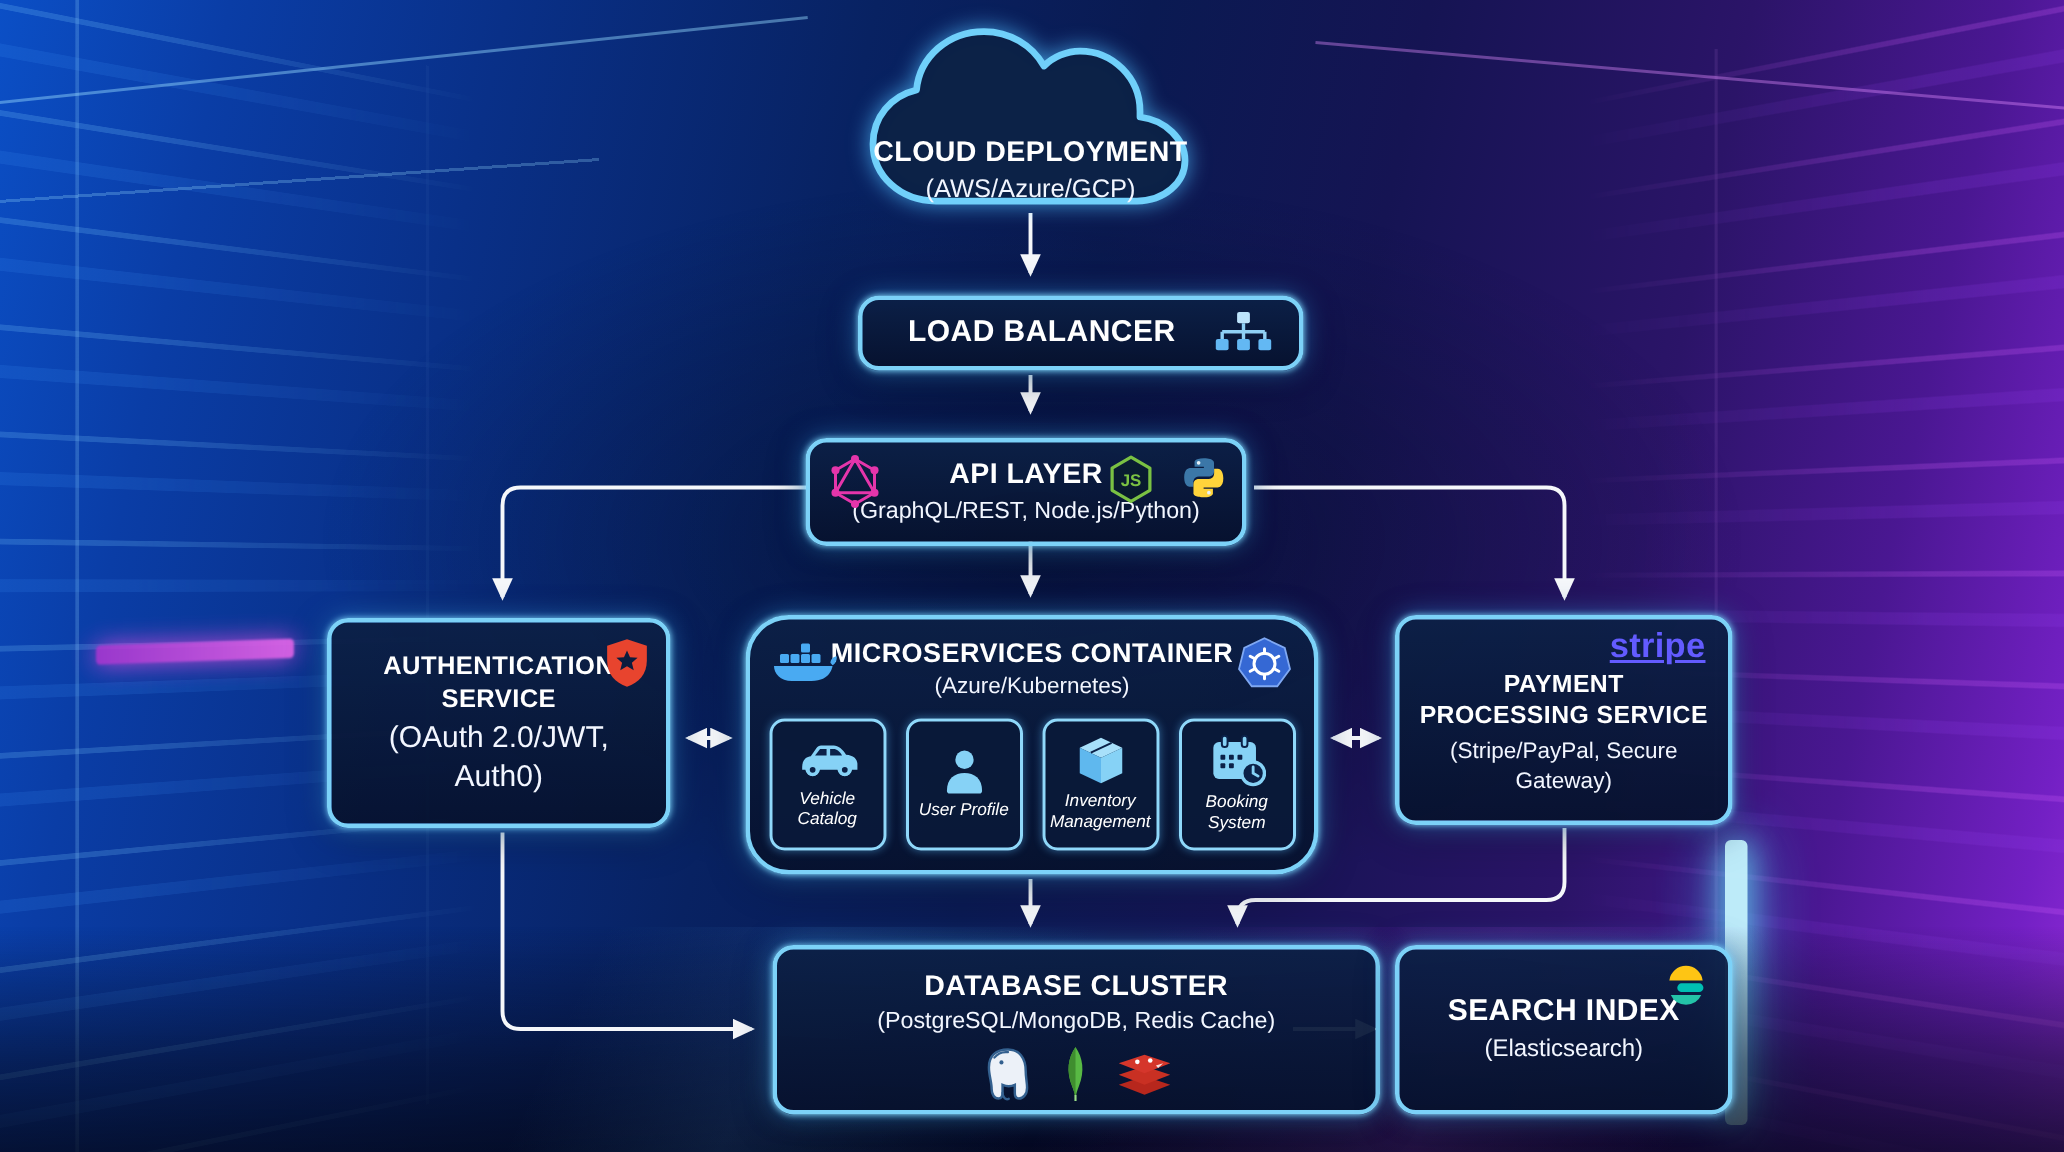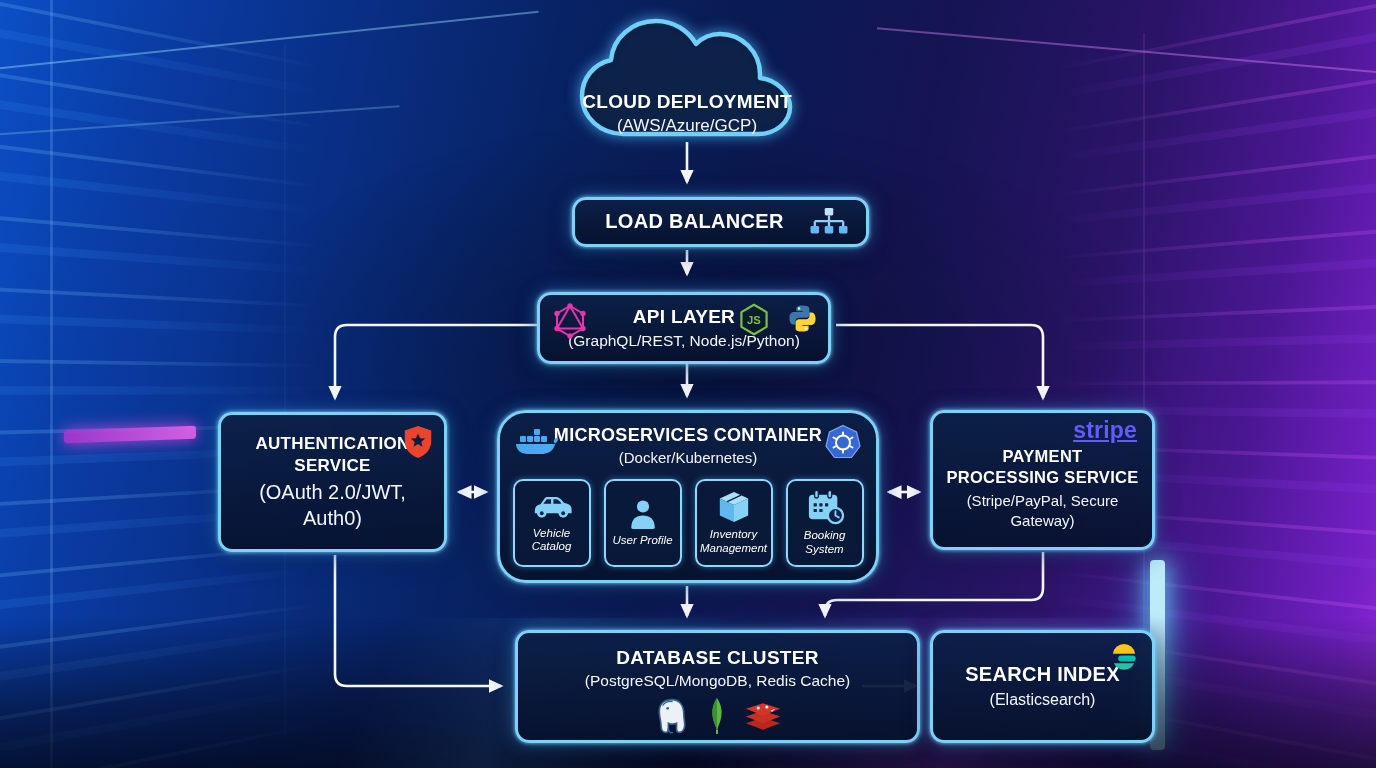--- a/index.html
+++ b/index.html
@@ -205,21 +205,21 @@
         <rect x="6" y="9" width="6" height="6" rx="1"></rect>
           <rect x="13" y="9" width="6" height="6" rx="1"></rect>
         <rect x="20" y="9" width="6" height="6" rx="1"></rect>
           <rect x="27" y="9" width="6" height="6" rx="1"></rect>
         <rect x="20" y="2" width="6" height="6" rx="1"></rect>
         <path d="M2 17 H41 C41 17 40 27 27 27 H14 C6 27 2 22 2 17 Z"></path>
         <path d="M41 16.5 C43.5 15.5 44 12 43.8 10.5 C41.5 10.8 39.8 12.5 39.6 14.8 Z"></path>
       </g>
     </svg>
     <div class="t1">MICROSERVICES CONTAINER</div>
-    <div class="t2">(Docker/Kubernetes)</div>
+    <div class="t2">(Azure/Kubernetes)</div>
     <svg class="k8s-icon" width="40" height="40" viewBox="0 0 40 40">
       <polygon points="20,1.5 33.5,8 37,22 28.5,33.5 11.5,33.5 3,22 6.5,8" fill="#3568d4" stroke="#7fa8f2" stroke-width="1.2"></polygon>
       <circle cx="20" cy="18.5" r="7" fill="none" stroke="#fff" stroke-width="2"></circle>
       <g stroke="#fff" stroke-width="2" stroke-linecap="round">
         <path d="M20 8.5 V11.5 M20 25.5 V28.5 M10.5 13.5 L13.2 15 M26.8 22 L29.5 23.5 M10.5 23.5 L13.2 22 M26.8 15 L29.5 13.5"></path>
       </g>
     </svg>
     <div class="svc-row">
       <div class="svc">
         <svg width="44" height="31" viewBox="0 0 46 32">

